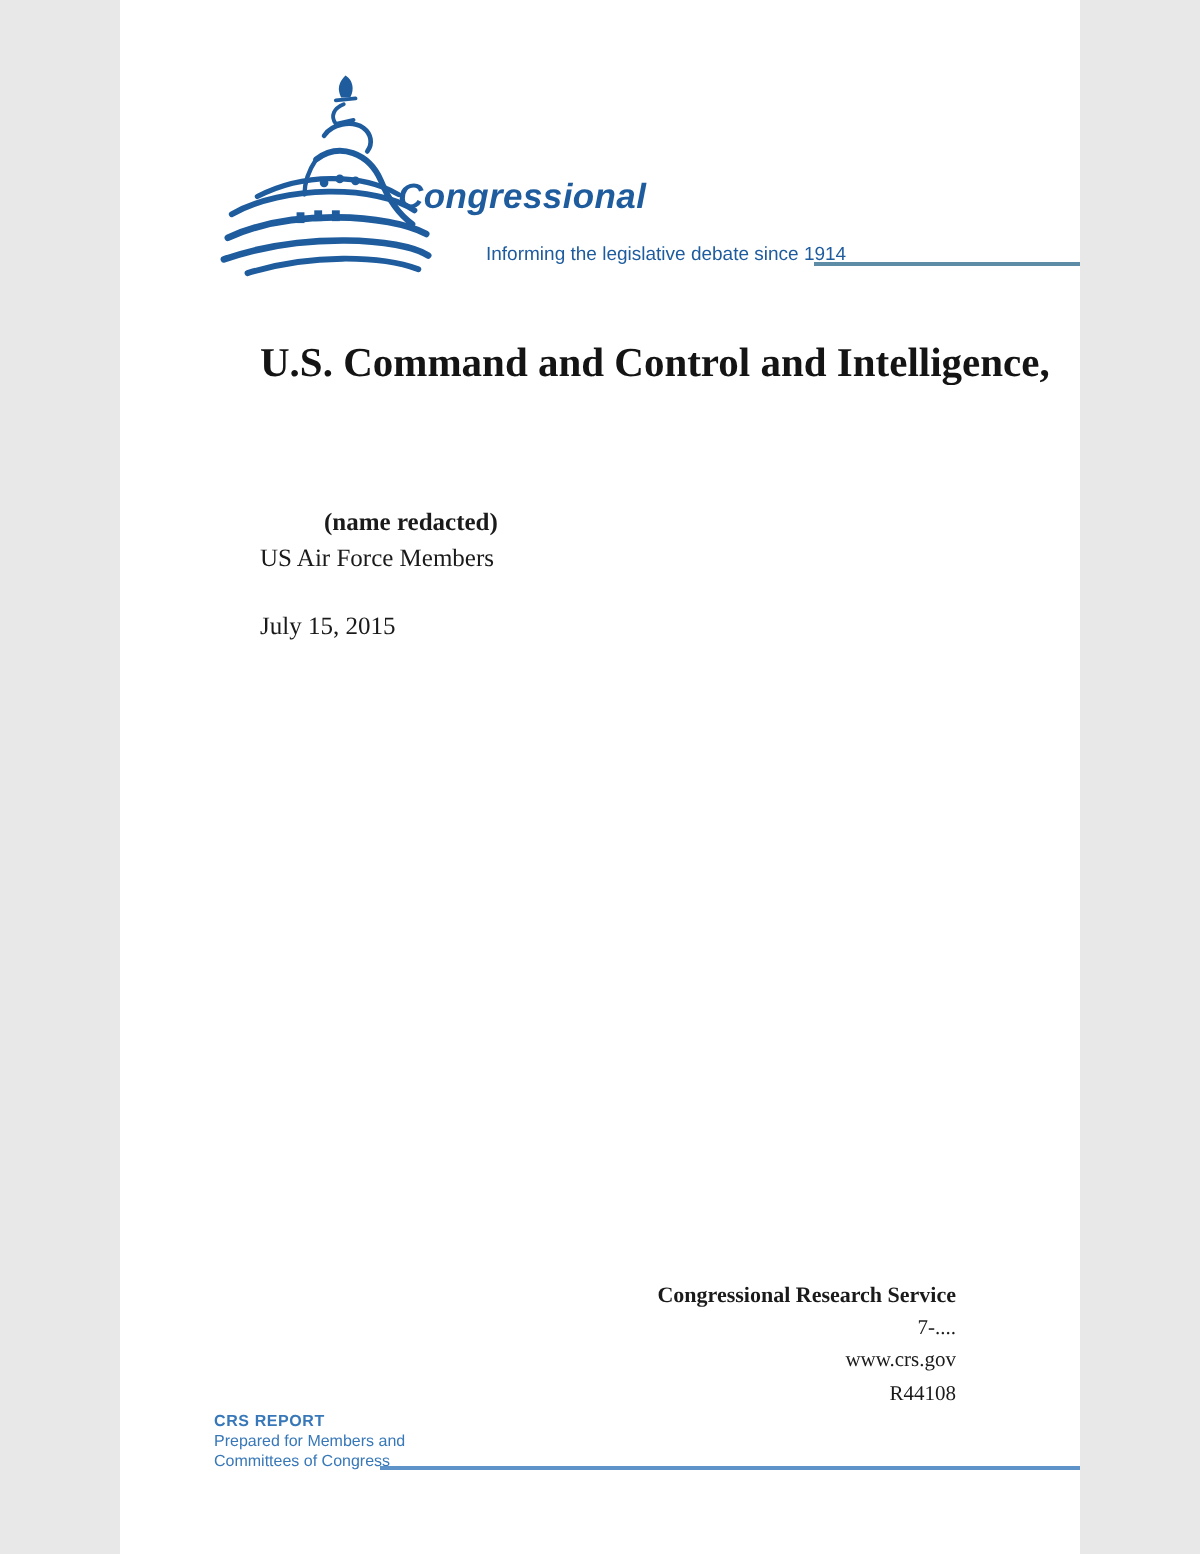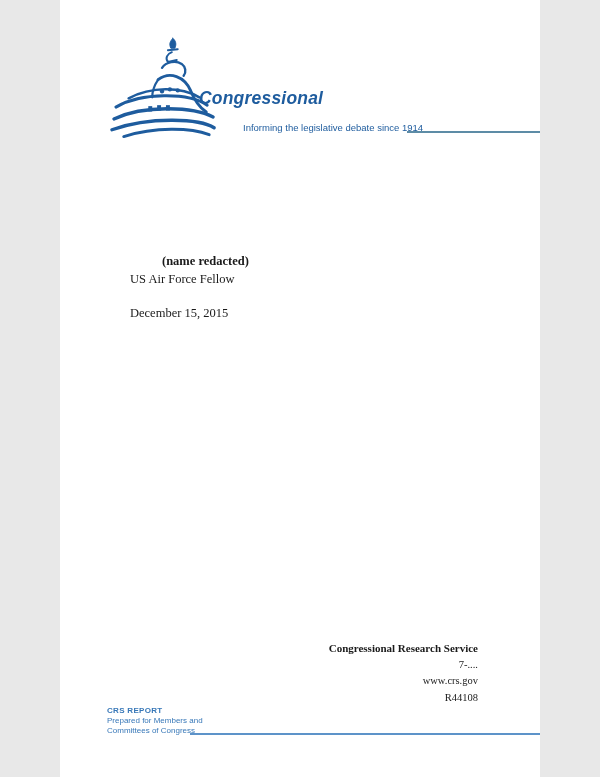--- a/index.html
+++ b/index.html
@@ -95,29 +95,29 @@
   </svg>
 
   <div class="wordmark">
     <div>Congressional</div>
   </div>
 
   <div class="tagline">Informing the legislative debate since 1914</div>
   <div class="tagline-rule"></div>
 
   <h1 class="title">
-    <br>
+    <span>U.S. Command and Control and Intelligence,</span><br>
   </h1>
 
   <div class="author-block">
     <div class="author-name">(name redacted)</div>
-    <div>US Air Force Fellow</div>
+    <div>US Air Force Members</div>
   </div>
 
-  <div class="date">December 15, 2015</div>
+  <div class="date">July 15, 2015</div>
 
   <div class="footer-right">
     <div class="org">Congressional Research Service</div>
     <div>7-....</div>
     <div><a href="#">www.crs.gov</a></div>
     <div>R44108</div>
   </div>
 
   <div class="footer-left">
     <div class="crs-report">CRS REPORT</div>

